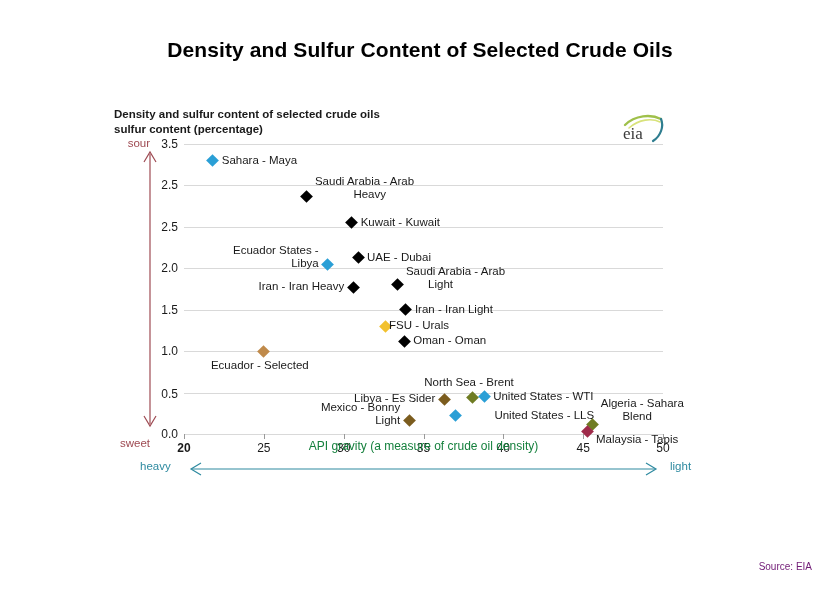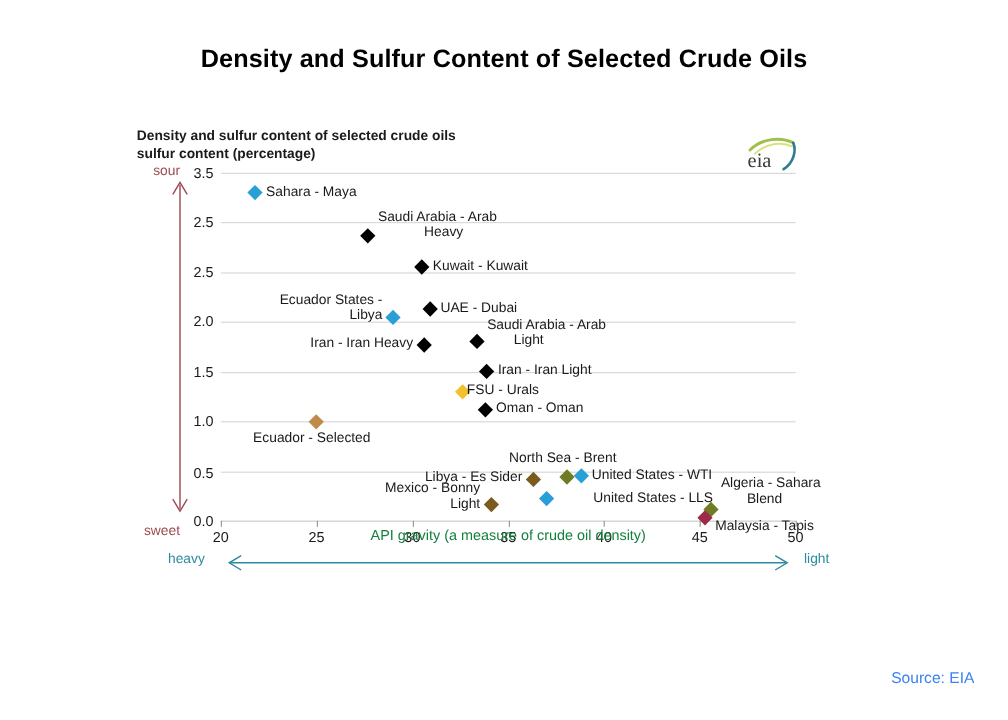--- a/index.html
+++ b/index.html
@@ -187,22 +187,22 @@
     left: 560px;
     top: 352px;
     font-size: 11.5px;
     color: #2e8aa0;
   }
 
   #source-note {
     position: absolute;
     right: 28px;
     bottom: 28px;
-    font-size: 13px;
-    color: #3b82f6;
+    font-size: 10px;
+    color: #701a75;
   }
 </style>
 </head>
 <body>
 
 <div id="main-title">Density and Sulfur Content of Selected Crude Oils</div>
 
 <div id="chart-panel">
 
   <div id="chart-title">Density and sulfur content of selected crude oils</div>
@@ -239,21 +239,21 @@
       <div class="ylabel" style="top: 165.714px;">1.5</div>
       <div class="gridline" style="top: 124.286px;"></div>
       <div class="ylabel" style="top: 124.286px;">2.0</div>
       <div class="gridline" style="top: 82.8571px;"></div>
       <div class="ylabel" style="top: 82.8571px;">2.5</div>
       <div class="gridline" style="top: 41.4286px;"></div>
       <div class="ylabel" style="top: 41.4286px;">2.5</div>
       <div class="gridline" style="top: 0px;"></div>
       <div class="ylabel" style="top: 0px;">3.5</div>
       <div class="xtick" style="left: 0px;"></div>
-      <div class="xlabel" style="left: 0px;">20</div>
+      <div class="xlabel" style="left: 0px; font-weight: bold;">20</div>
       <div class="xtick" style="left: 79.8333px;"></div>
       <div class="xlabel" style="left: 79.8333px;">25</div>
       <div class="xtick" style="left: 159.667px;"></div>
       <div class="xlabel" style="left: 159.667px;">30</div>
       <div class="xtick" style="left: 239.5px;"></div>
       <div class="xlabel" style="left: 239.5px;">35</div>
       <div class="xtick" style="left: 319.333px;"></div>
       <div class="xlabel" style="left: 319.333px;">40</div>
       <div class="xtick" style="left: 399.167px;"></div>
       <div class="xlabel" style="left: 399.167px;">45</div>

